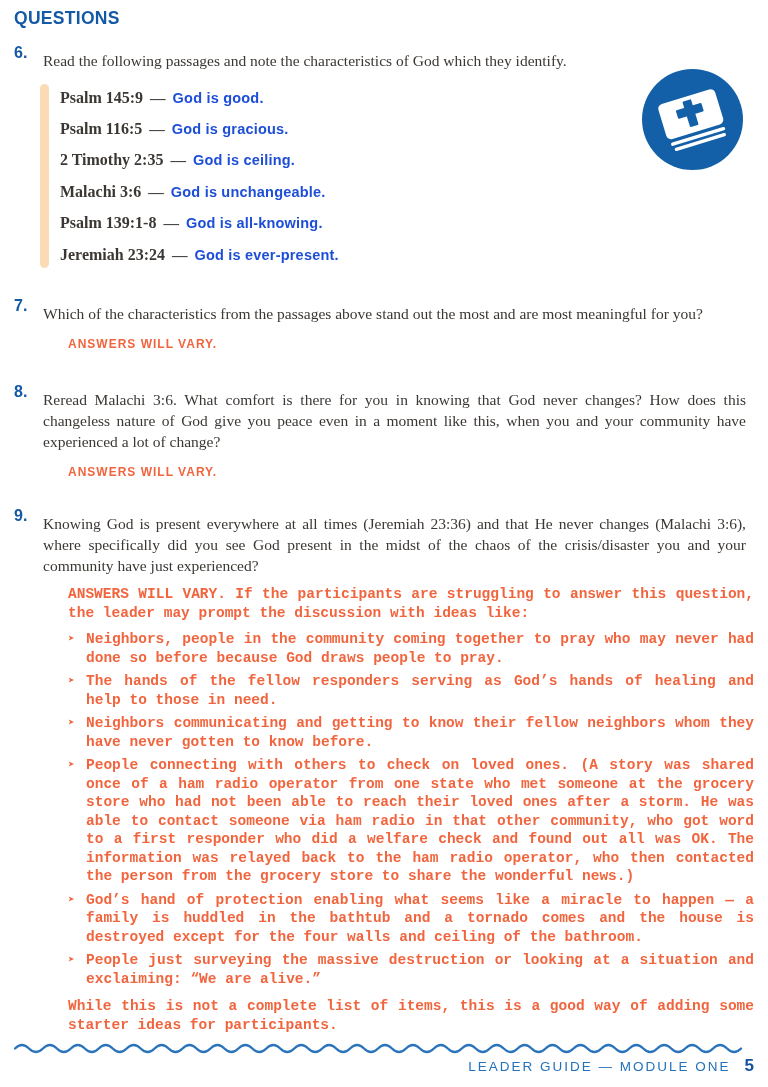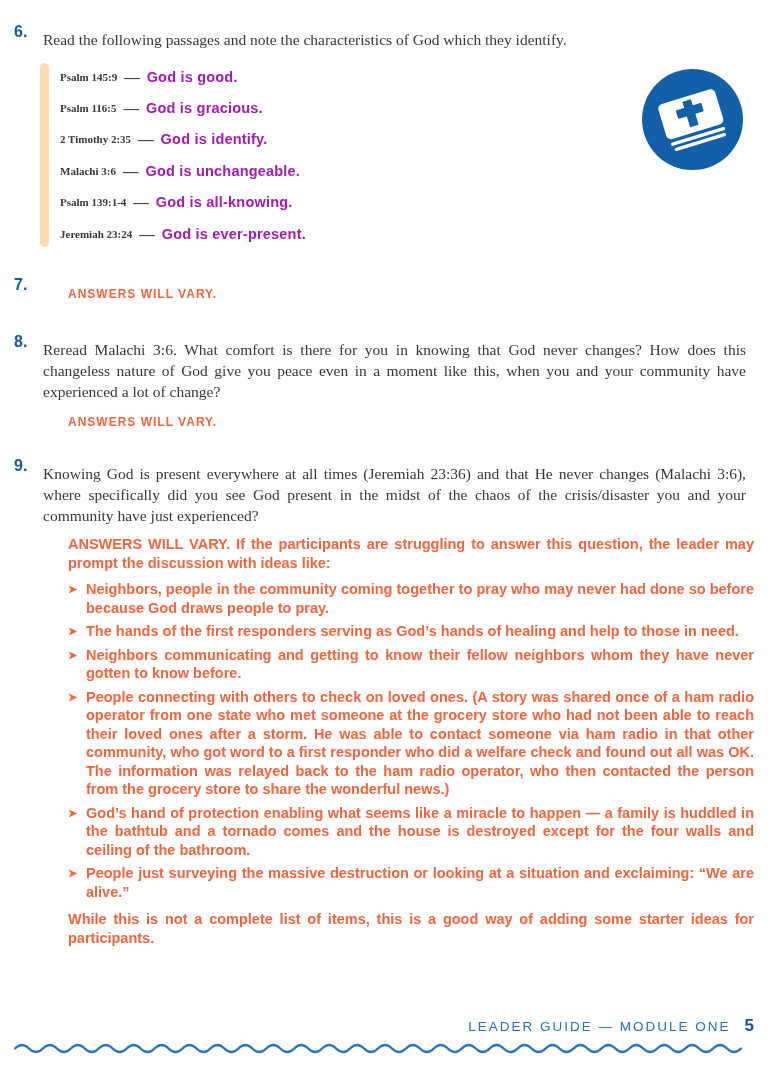--- a/index.html
+++ b/index.html
@@ -22,61 +22,62 @@
     font-size:16px; line-height:21px; color:#1459a6;
   }
   .qbody { flex:1; min-width:0; }
   .qtext { margin:8px; font-size:15.5px; line-height:21px; text-align:justify; }
 
   
   .passages-wrap { display:flex; margin:11px 0 0 5px; }
   .pass-bar { flex:0 0 9px; background:#fbdbb3; border-radius:5px; margin:2px 0; }
   .passages { margin-left:11px; }
   .passage-row { height:31.4px; display:flex; align-items:center; white-space:nowrap; }
-  .pref  { font-weight:bold; font-size:11px; color:#3b3733; }
+  .pref  { font-weight:bold; font-size:16px; color:#3b3733; }
   .pdash { font-weight:bold; font-size:15.5px; color:#3b3733; margin:0 7px; }
   .ptrait {
     font-family:"Liberation Sans", sans-serif; font-weight:bold; font-size:14.5px;
-    color:#a21caf; letter-spacing:0.2px;
+    color:#1d4ed8; letter-spacing:0.2px;
   }
 
   .answer-vary {
     margin:13px 0 0 33px; font-family:"Liberation Sans", sans-serif; font-weight:bold;
     font-size:12px; letter-spacing:1px; color:#f1653e;
   }
 
   
   .answer-block {
-    margin:9px 0 0 33px; font-family:Liberation Sans, sans-serif; font-weight:bold;
+    margin:9px 0 0 33px; font-family:Liberation Mono, monospace; font-weight:bold;
     font-size:14.5px; line-height:18.5px; color:#f1653e;
   }
   .answer-intro { margin:0; text-align:justify; }
   .bullets { margin-top:8px; }
   .bullet { display:flex; margin-bottom:5px; }
   .bullet-arrow { flex:0 0 18px; font-size:11px; line-height:18.5px; }
   .bullet-text { flex:1; margin:0; text-align:justify; }
   .answer-closing { margin:9px 0 4px 0; text-align:justify; }
 
   
   .bible-badge { position:absolute; left:642px; top:69px; width:101px; height:101px; }
 
   
   .footer-wave { position:absolute; left:14px; top:1040px; width:740px; height:14px; }
   .footer-line {
-    position:absolute; right:14px; top:1016px; display:flex; align-items:baseline;
+    position:absolute; right:14px; top:1056px; display:flex; align-items:baseline;
     font-family:"Liberation Sans", sans-serif;
   }
   .footer-label { font-size:13.5px; letter-spacing:2px; color:#2472ba; }
   .footer-page  { font-size:17px; font-weight:bold; color:#15519e; margin-left:14px; }
 </style>
 </head>
 <body>
 
 <div class="page">
 
+  <h1 class="heading">QUESTIONS</h1>
 
   <section class="question q6">
     <span class="qnum">6.</span>
     <div class="qbody">
       <p class="qtext">Read the following passages and note the characteristics of God which they identify.</p>
       <div class="passages-wrap">
         <div class="pass-bar"></div>
         <div class="passages">
           <div class="passage-row">
             <span class="pref">Psalm 145:9</span>
@@ -84,45 +85,46 @@
             <span class="ptrait">God is good.</span>
           </div>
           <div class="passage-row">
             <span class="pref">Psalm 116:5</span>
             <span class="pdash">—</span>
             <span class="ptrait">God is gracious.</span>
           </div>
           <div class="passage-row">
             <span class="pref">2 Timothy 2:35</span>
             <span class="pdash">—</span>
-            <span class="ptrait">God is identify.</span>
+            <span class="ptrait">God is ceiling.</span>
           </div>
           <div class="passage-row">
             <span class="pref">Malachi 3:6</span>
             <span class="pdash">—</span>
             <span class="ptrait">God is unchangeable.</span>
           </div>
           <div class="passage-row">
-            <span class="pref">Psalm 139:1-4</span>
+            <span class="pref">Psalm 139:1-8</span>
             <span class="pdash">—</span>
             <span class="ptrait">God is all-knowing.</span>
           </div>
           <div class="passage-row">
             <span class="pref">Jeremiah 23:24</span>
             <span class="pdash">—</span>
             <span class="ptrait">God is ever-present.</span>
           </div>
         </div>
       </div>
     </div>
   </section>
 
   <section class="question q7">
     <span class="qnum">7.</span>
     <div class="qbody">
+      <p class="qtext">Which of the characteristics from the passages above stand out the most and are most meaningful for you?</p>
       <p class="answer-vary">ANSWERS WILL VARY.</p>
     </div>
   </section>
 
   <section class="question q8">
     <span class="qnum">8.</span>
     <div class="qbody">
       <p class="qtext">Reread Malachi 3:6. What comfort is there for you in knowing that God never changes? How does this changeless nature of God give you peace even in a moment like this, when you and your community have experienced a lot of change?</p>
       <p class="answer-vary">ANSWERS WILL VARY.</p>
     </div>
@@ -134,21 +136,21 @@
       <p class="qtext">Knowing God is present everywhere at all times (Jeremiah 23:36) and that He never changes (Malachi 3:6), where specifically did you see God present in the midst of the chaos of the crisis/disaster you and your community have just experienced?</p>
       <div class="answer-block">
         <p class="answer-intro">ANSWERS WILL VARY. If the participants are struggling to answer this question, the leader may prompt the discussion with ideas like:</p>
         <div class="bullets">
           <div class="bullet">
             <span class="bullet-arrow">➤</span>
             <p class="bullet-text">Neighbors, people in the community coming together to pray who may never had done so before because God draws people to pray.</p>
           </div>
           <div class="bullet">
             <span class="bullet-arrow">➤</span>
-            <p class="bullet-text">The hands of the first responders serving as God’s hands of healing and help to those in need.</p>
+            <p class="bullet-text">The hands of the fellow responders serving as God’s hands of healing and help to those in need.</p>
           </div>
           <div class="bullet">
             <span class="bullet-arrow">➤</span>
             <p class="bullet-text">Neighbors communicating and getting to know their fellow neighbors whom they have never gotten to know before.</p>
           </div>
           <div class="bullet">
             <span class="bullet-arrow">➤</span>
             <p class="bullet-text">People connecting with others to check on loved ones. (A story was shared once of a ham radio operator from one state who met someone at the grocery store who had not been able to reach their loved ones after a storm. He was able to contact someone via ham radio in that other community, who got word to a first responder who did a welfare check and found out all was OK. The information was relayed back to the ham radio operator, who then contacted the person from the grocery store to share the wonderful news.)</p>
           </div>
           <div class="bullet">

